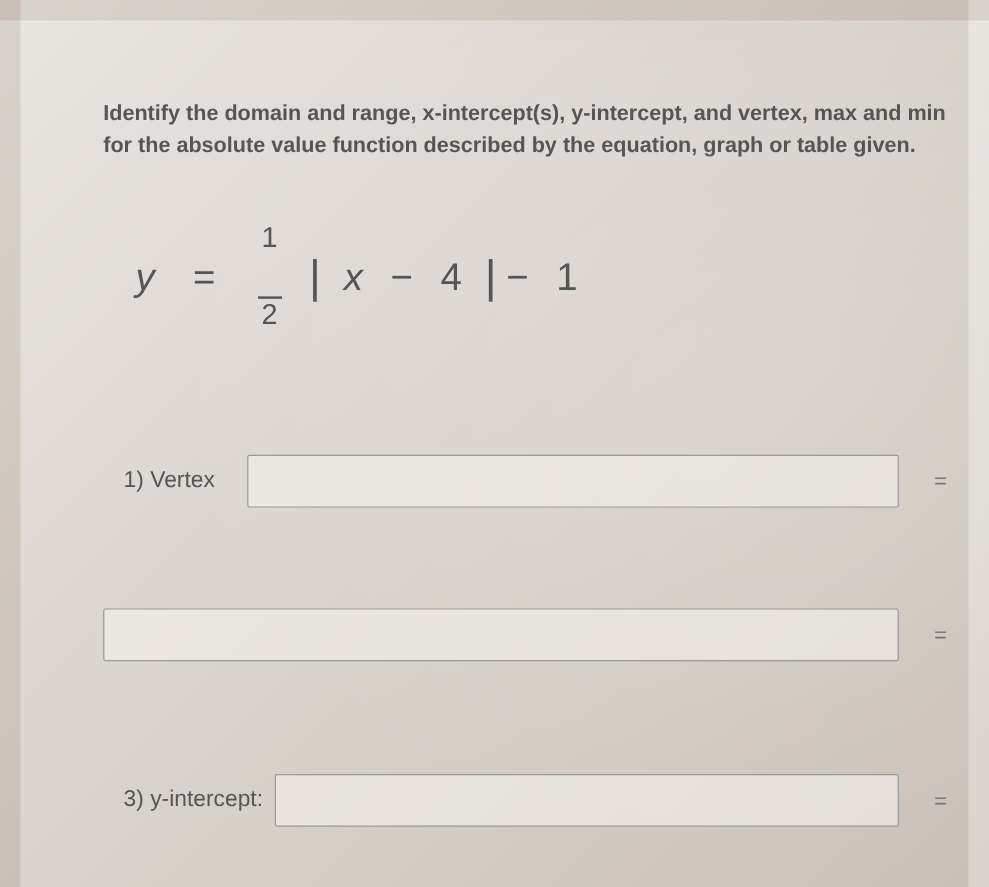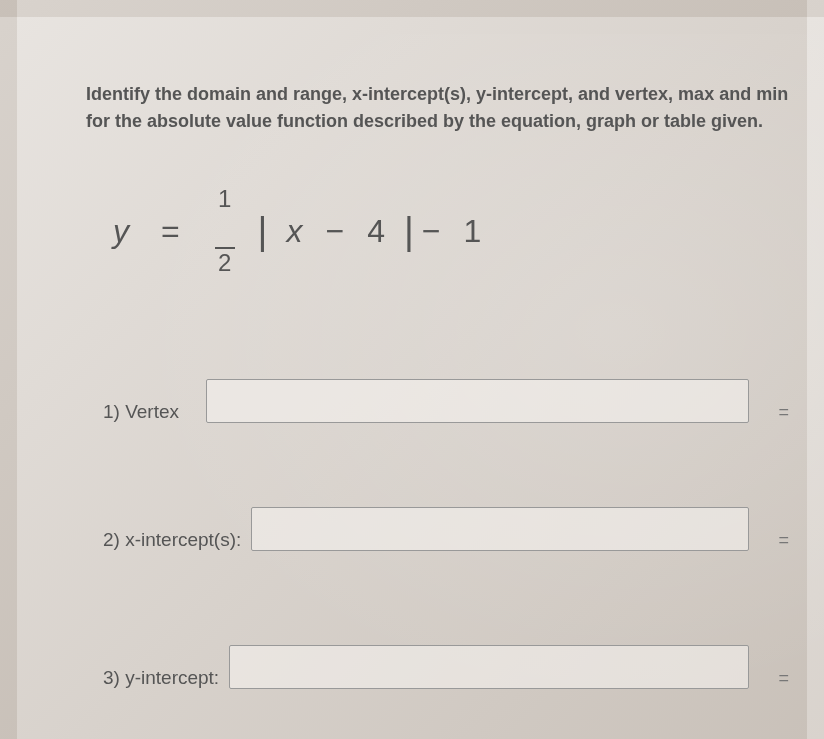--- a/index.html
+++ b/index.html
@@ -70,21 +70,21 @@
       text-align: center;
     }
     .abs-bar {
       font-style: normal;
       font-weight: normal;
       font-size: 38px;
       margin: 0 2px;
     }
     .question-row {
       display: flex;
-      align-items: flex-end;
+      align-items: center;
       margin-bottom: 45px;
       filter: blur(0.4px);
     }
     .question-label {
       font-size: 19px;
       color: #555;
       margin-right: 10px;
       white-space: nowrap;
     }
     .answer-box {
@@ -147,21 +147,20 @@
   <span style="font-style:normal;">1</span>
 </div>
 
 <div class="question-row row-1">
   <span class="question-label">1) Vertex</span>
   <input type="text" class="answer-box" value="" style="">
   <span class="equals-after">=</span>
 </div>
 
 <div class="question-row row-2">
-  <span class="question-label">2) x-intercept(s):</span>
   <input type="text" class="answer-box" value="" style="">
   <span class="equals-after">=</span>
 </div>
 
 <div class="question-row row-3">
   <span class="question-label">3) y-intercept:</span>
   <input type="text" class="answer-box" value="" style="">
   <span class="equals-after">=</span>
 </div>
 

